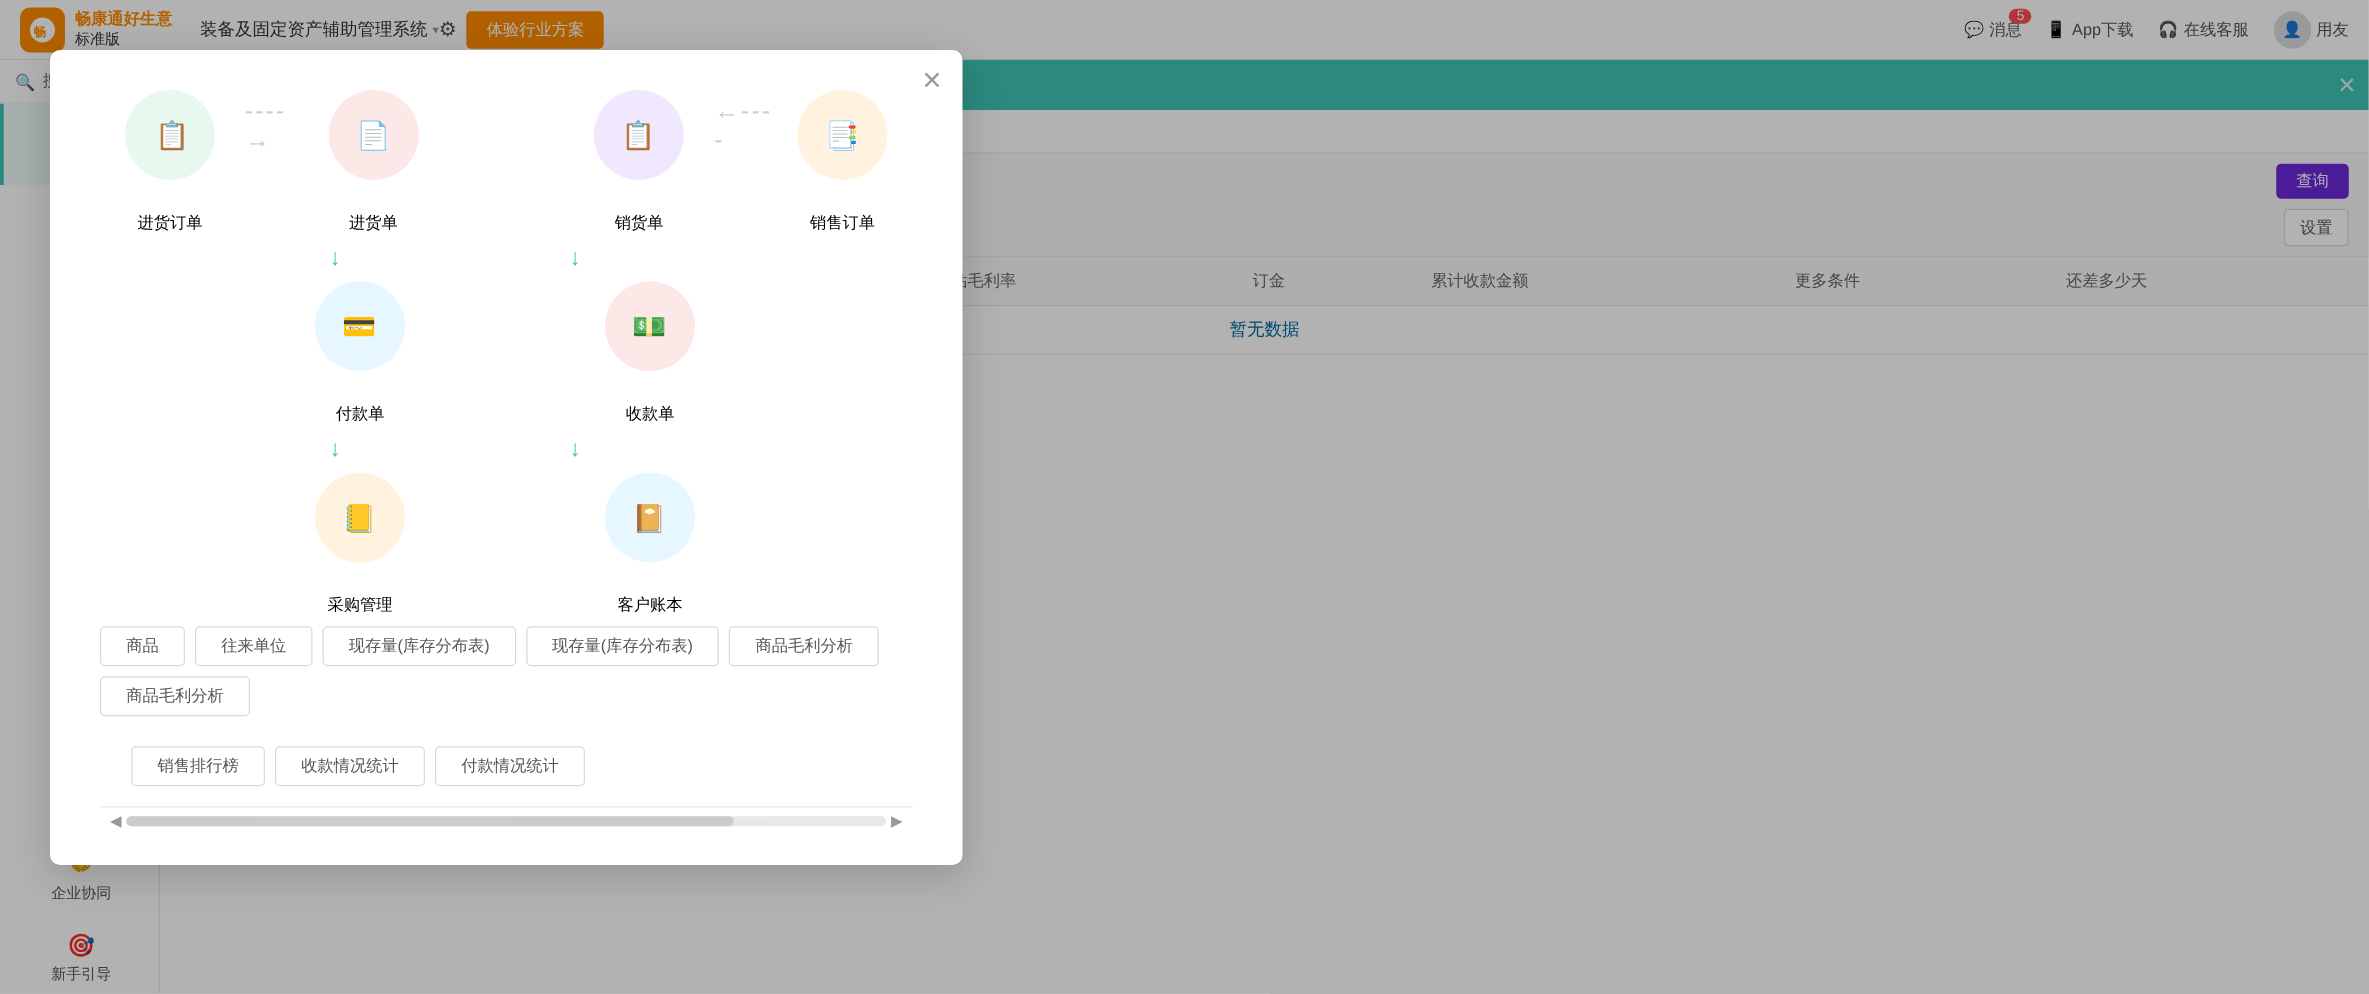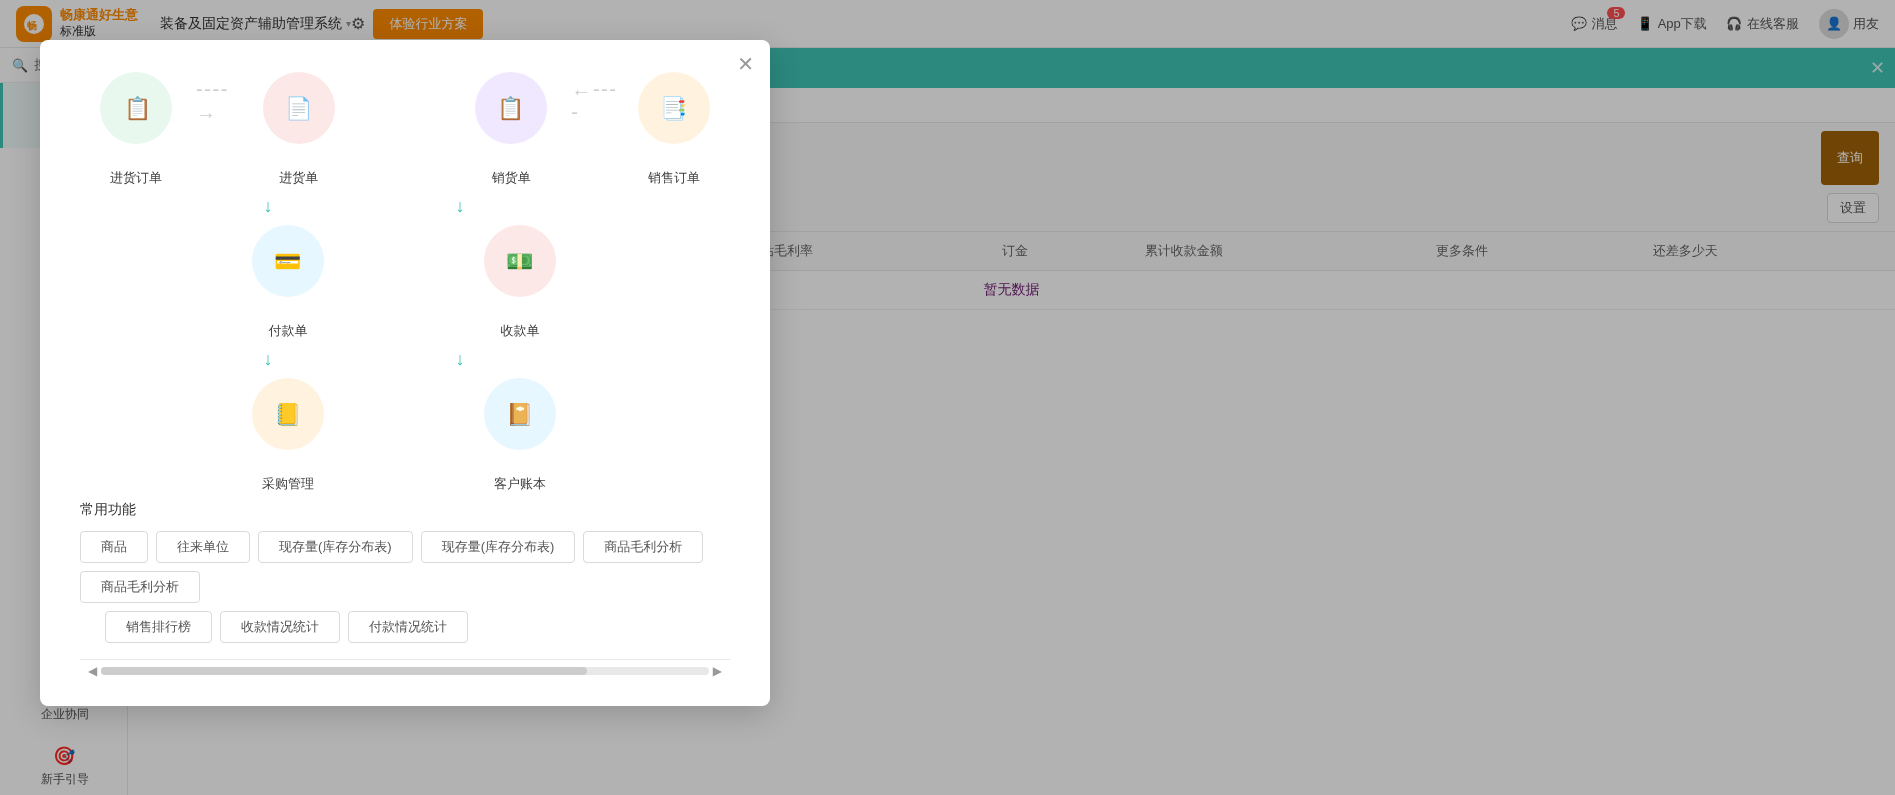--- a/index.html
+++ b/index.html
@@ -42,44 +42,44 @@
     .tab-close { font-size: 12px; color: #999; cursor: pointer; }
     .close-all-btn { margin-left: auto; margin-right: 10px; color: rgba(255,255,255,0.8); font-size: 18px; cursor: pointer; }
 
     
     .content-toolbar { background: #fff; padding: 8px 16px; display: flex; align-items: center; gap: 12px; border-bottom: 1px solid #e8e8e8; }
     .toolbar-btn { display: flex; align-items: center; gap: 4px; color: #555; font-size: 13px; cursor: pointer; }
 
     
     .filter-bar { background: #fafafa; padding: 8px 16px; display: flex; align-items: center; gap: 12px; border-bottom: 1px solid #e8e8e8; }
     .filter-select { border: 1px solid #d9d9d9; border-radius: 4px; padding: 4px 8px; font-size: 13px; color: #999; background: #fff; display: flex; align-items: center; gap: 4px; width: 140px; }
-    .query-btn { background: #a16207; color: #fff; border: none; border-radius: 4px; padding: 18px 16px; font-size: 13px; cursor: pointer; }
+    .query-btn { background: #6d28d9; color: #fff; border: none; border-radius: 4px; padding: 5px 16px; font-size: 13px; cursor: pointer; }
     .set-btn { background: #fff; color: #555; border: 1px solid #d9d9d9; border-radius: 4px; padding: 5px 12px; font-size: 13px; cursor: pointer; display: block; margin-top: 4px; }
     .more-conditions { color: #40c5b5; font-size: 13px; cursor: pointer; }
 
     
     .table-container { background: #fff; flex: 1; overflow: auto; }
     .data-table { width: 100%; border-collapse: collapse; font-size: 13px; }
     .data-table th { background: #fafafa; color: #666; padding: 10px 12px; text-align: left; border-bottom: 1px solid #e8e8e8; white-space: nowrap; font-weight: 500; }
-    .data-table td { padding: 10px 12px; border-bottom: 1px solid #f0f0f0; color: #701a75; white-space: nowrap; }
+    .data-table td { padding: 10px 12px; border-bottom: 1px solid #f0f0f0; color: #0369a1; white-space: nowrap; }
     .no-data { text-align: center; color: #999; padding: 60px; font-size: 14px; }
 
     
     .modal-overlay { position: absolute; top: 0; left: 0; right: 0; bottom: 0; background: rgba(0,0,0,0.3); z-index: 100; display: flex; align-items: flex-start; justify-content: flex-start; padding: 40px; }
     .modal { background: #fff; border-radius: 8px; width: 730px; padding: 32px 40px 24px; position: relative; box-shadow: 0 8px 32px rgba(0,0,0,0.18); }
     .modal-close { position: absolute; top: 12px; right: 16px; font-size: 20px; color: #999; cursor: pointer; background: none; border: none; }
     .flow-node { display: flex; flex-direction: column; align-items: center; margin: 0 20px; }
     .flow-circle { width: 72px; height: 72px; border-radius: 50%; display: flex; align-items: center; justify-content: center; font-size: 28px; margin-bottom: 8px; }
     .flow-circle.green { background: #e8f8ef; color: #52c41a; }
     .flow-circle.pink { background: #fde8e8; color: #ff4d4f; }
     .flow-circle.purple { background: #f0e8ff; color: #9254de; }
     .flow-circle.orange { background: #fff3e0; color: #ff8c00; }
     .flow-circle.teal { background: #e6f7ff; color: #1890ff; }
     .flow-circle.red { background: #fde8e8; color: #ff4d4f; }
-    .flow-label { font-size: 13px; color: #404040; text-align: left; margin-top: 17px; }
+    .flow-label { font-size: 13px; color: #000000; text-align: left; margin-top: 17px; }
     .flow-arrow-h { color: #ccc; font-size: 20px; margin: 0 4px; margin-bottom: 30px; display: flex; align-items: center; }
     .flow-arrow-v { color: #40c5b5; font-size: 18px; text-align: center; line-height: 1; margin: 2px 0; }
 
     
     .common-functions { margin-top: 8px; }
     .common-title { font-size: 14px; color: #333; margin-bottom: 12px; }
     .function-buttons { display: flex; flex-wrap: wrap; gap: 8px; }
     .func-btn { border: 1px solid #d9d9d9; background: #fff; border-radius: 4px; padding: 6px 20px; font-size: 13px; color: #555; cursor: pointer; }
 
     
@@ -382,30 +382,29 @@
               <svg width="36" height="36" viewBox="0 0 36 36" fill="none">
                   <text x="4" y="26" font-size="22" fill="#1890ff">📔</text>
                 </svg>
             </div>
             <span class="flow-label">客户账本</span>
           </div>
         </div>
       </div>
 
       <div class="common-functions">
-        <div class="common-title">常用功能</div>
         <div class="function-buttons">
           <button class="func-btn">商品</button>
           <button class="func-btn">往来单位</button>
           <button class="func-btn">现存量(库存分布表)</button>
           <button class="func-btn">现存量(库存分布表)</button>
           <button class="func-btn">商品毛利分析</button>
           <button class="func-btn">商品毛利分析</button>
         </div>
-        <div class="function-buttons" style="margin-top:8px;padding-left:25px;">
+        <div class="function-buttons" style="margin-top:24px;padding-left:25px;">
           <button class="func-btn">销售排行榜</button>
           <button class="func-btn">收款情况统计</button>
           <button class="func-btn">付款情况统计</button>
         </div>
       </div>
 
       <div class="scroll-area" style="margin-top:16px;">
         <span class="scroll-nav">◀</span>
         <div class="scroll-track">
           <div class="scroll-thumb"></div>

